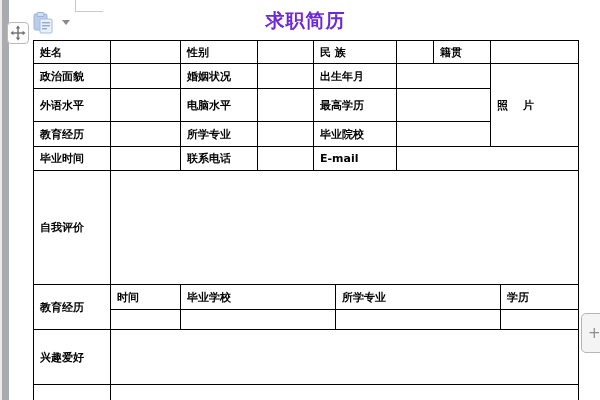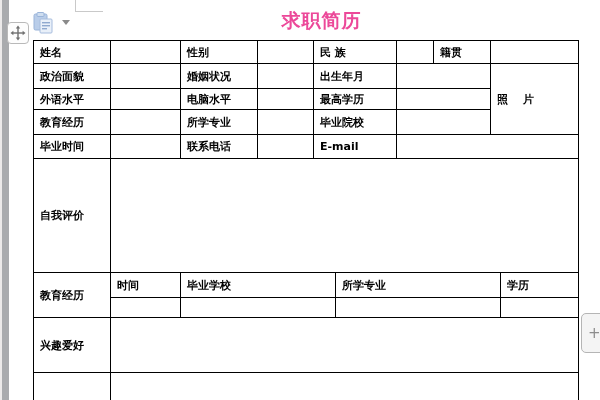--- a/index.html
+++ b/index.html
@@ -11,21 +11,21 @@
   
   .page-edge-strip{position:absolute;left:2px;top:0;width:7px;height:400px;background:#a9abae;}
   .page-edge-light{position:absolute;left:0;top:0;width:2px;height:400px;background:#eceaea;}
 
   
   .ghost-corner{position:absolute;left:75px;top:-14px;width:27px;height:25px;
     border-left:1px solid #c9c9c9;border-bottom:1px solid #c9c9c9;}
 
   .doc-title{
     position:absolute;left:33px;top:8px;width:545px;text-align:center;
-    font-size:19px;font-weight:bold;color:#ec4899;letter-spacing:1px;padding-left:16px;
+    font-size:19px;font-weight:bold;color:#6d28d9;letter-spacing:1px;
   }
 
   
   .move-handle{
     position:absolute;left:7px;top:22px;width:22px;height:22px;
     background:#fdfdfd;border:1px solid #b9b9b9;border-radius:4px;
     display:flex;align-items:center;justify-content:center;box-sizing:border-box;
   }
 
   
@@ -120,21 +120,21 @@
   <tr style="height:25px">
     <td>政治面貌</td>
     <td class="blank"></td>
     <td>婚姻状况</td>
     <td class="blank"></td>
     <td colspan="2">出生年月</td>
     <td colspan="2" class="blank"></td>
     <td colspan="2" rowspan="3" class="photo">照　片</td>
   </tr>
 
-  <tr style="height:21px">
+  <tr style="height:33px">
     <td>外语水平</td>
     <td class="blank"></td>
     <td>电脑水平</td>
     <td class="blank"></td>
     <td colspan="2">最高学历</td>
     <td colspan="2" class="blank"></td>
   </tr>
 
   <tr style="height:25px">
     <td>教育经历</td>

